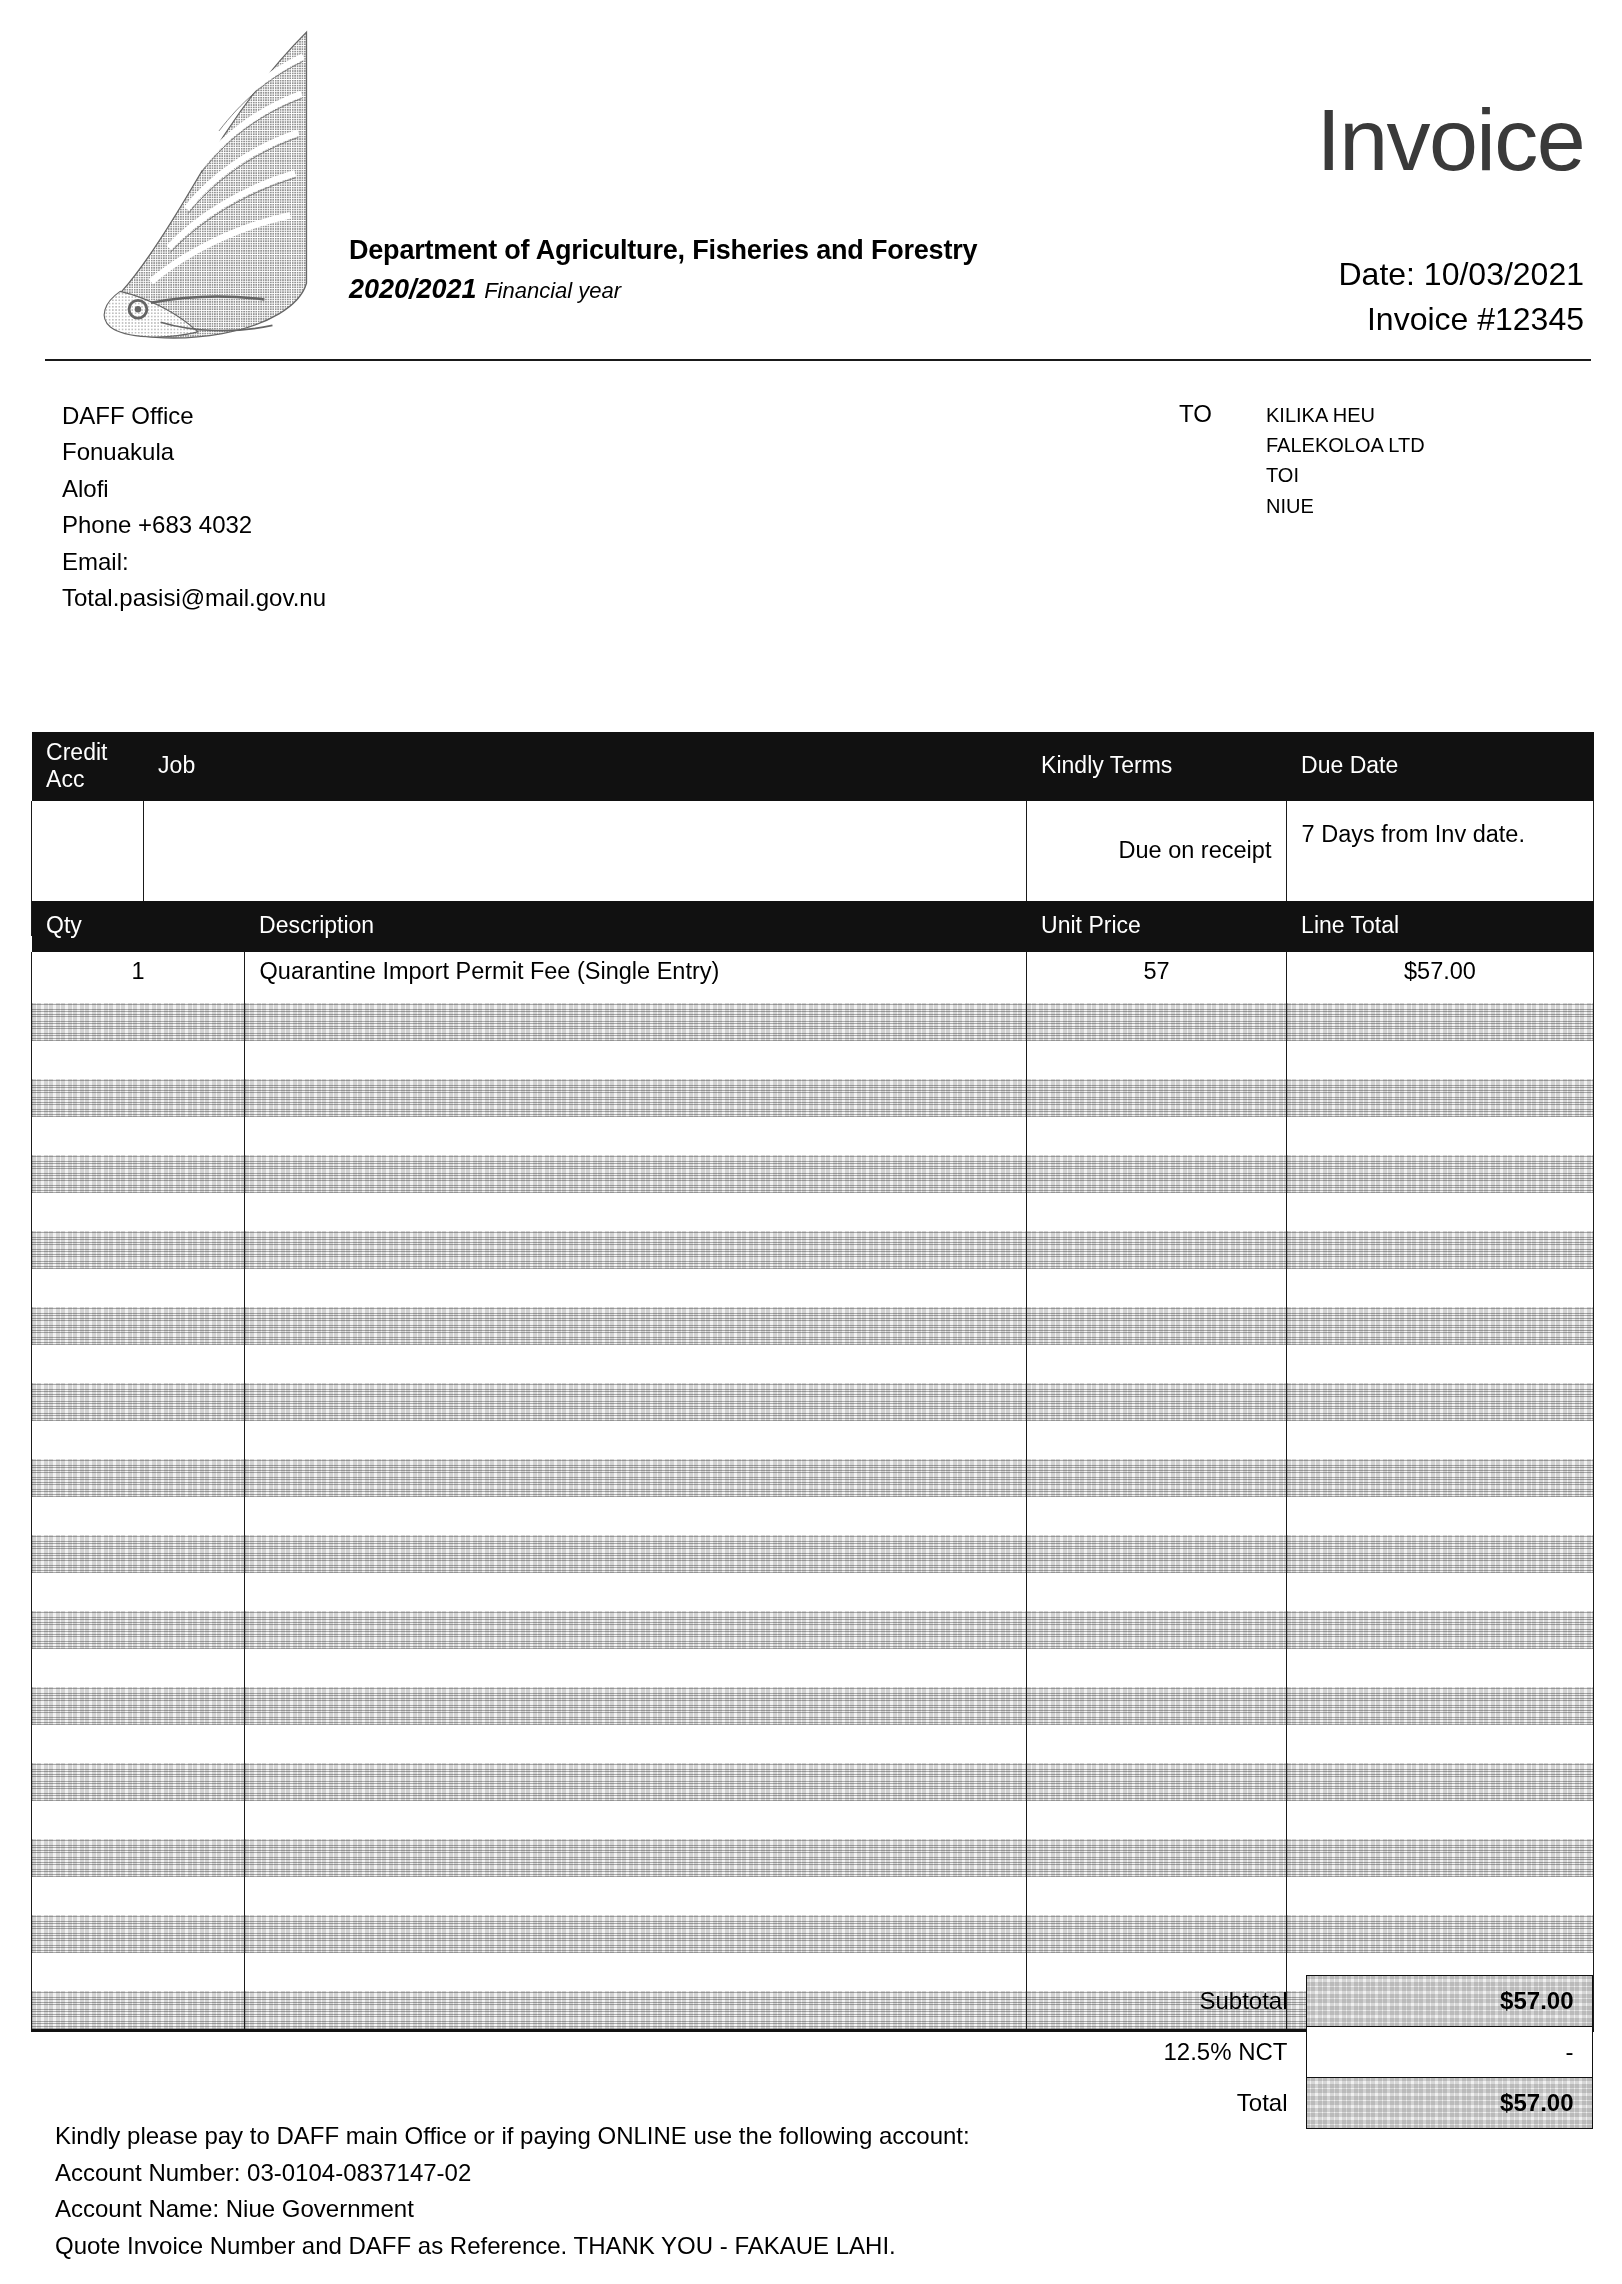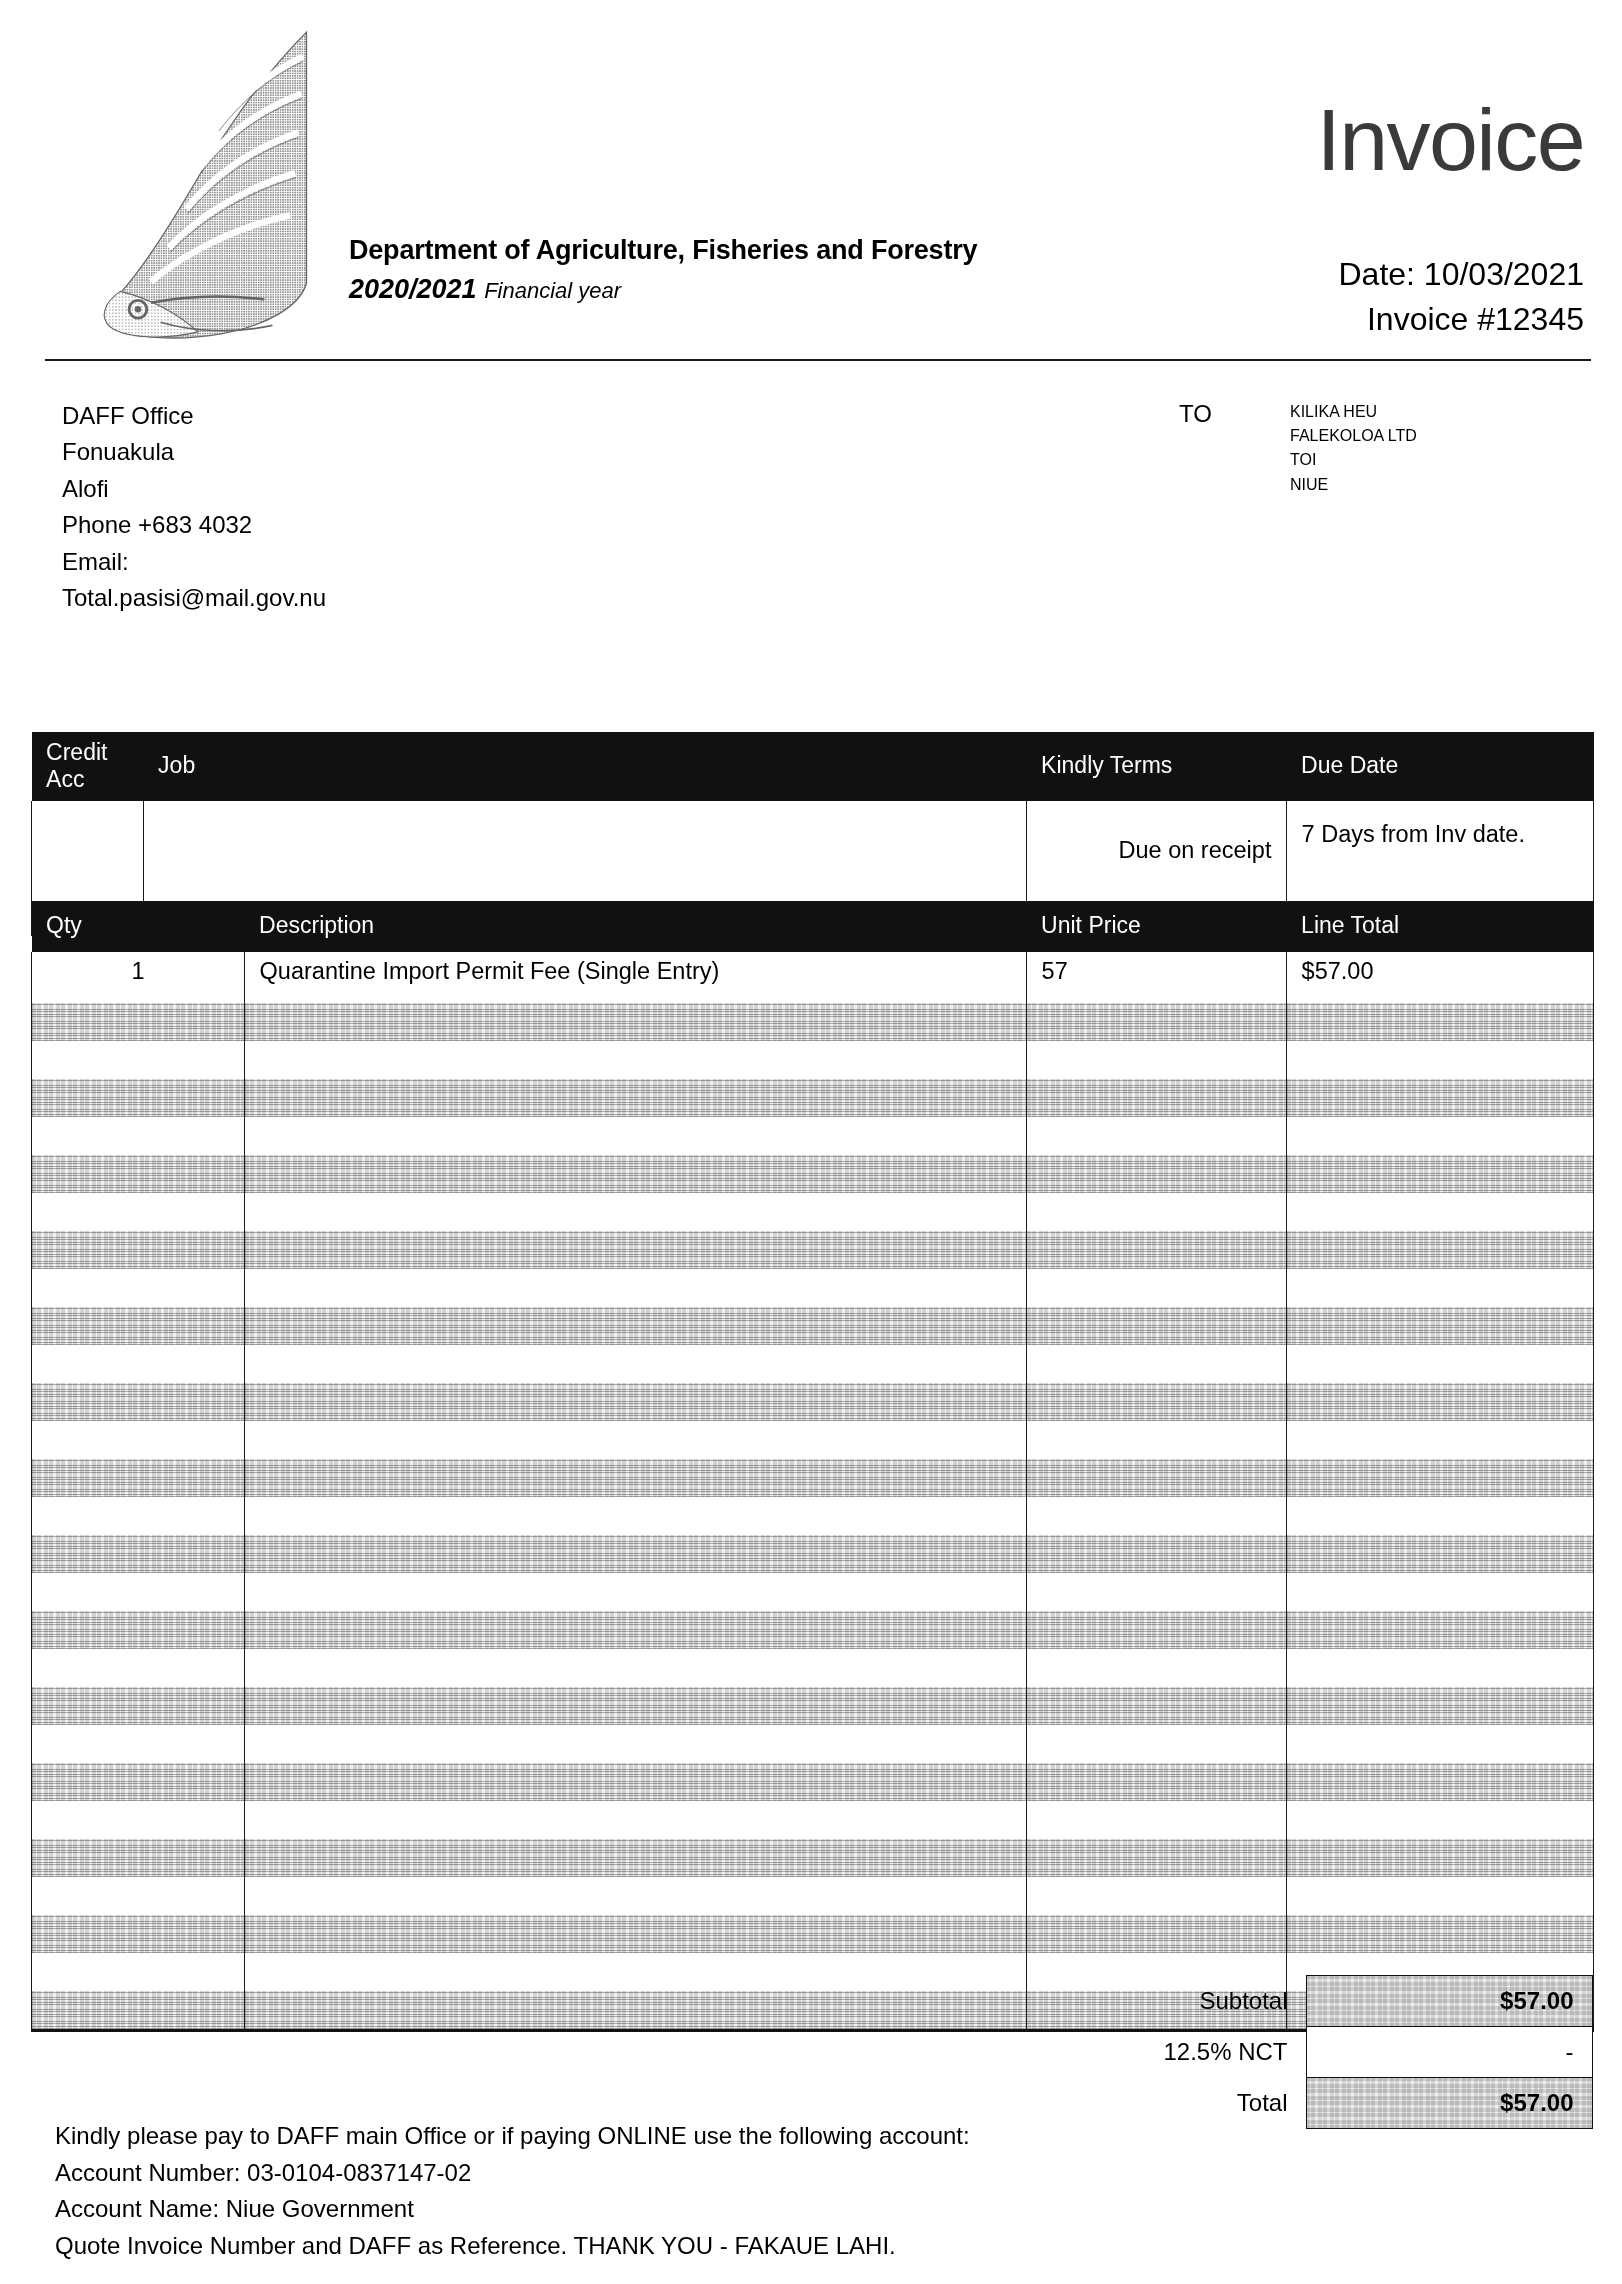--- a/index.html
+++ b/index.html
@@ -101,23 +101,22 @@
   #from-block div { white-space: nowrap; }
 
   #to-label {
     position: absolute;
     left: 1179px; top: 1.6px;
     font-size: 24px;
   }
   #to-block {
     position: absolute;
     left: 1266px; top: 1.6px;
-    font-size: 16px;
+    font-size: 20px;
     line-height: 1.52;
-    margin-left: 24px;
   }
   #to-block div { white-space: nowrap; }
 
   
   .tbl {
     position: absolute;
     border-collapse: collapse;
     table-layout: fixed;
     font-size: 23.5px;
   }
@@ -162,21 +161,21 @@
   }
   #items-table tr.filler td { padding: 0; height: 38px; }
   #items-table tr.shaded td {
     background-image:
       repeating-linear-gradient(0deg, rgba(0,0,0,0.30) 0px, rgba(0,0,0,0.30) 0.8px, rgba(0,0,0,0) 0.8px, rgba(0,0,0,0) 2.4px),
       repeating-linear-gradient(90deg, rgba(0,0,0,0.26) 0px, rgba(0,0,0,0.26) 0.8px, rgba(0,0,0,0) 0.8px, rgba(0,0,0,0) 2.4px);
     background-color: #f2f2f2;
   }
   #items-table tr.last td { border-bottom: 3.2px solid #111111; }
   .al-c { text-align: center; }
-  .al-r { text-align: left; }
+  .al-r { text-align: center; }
 
   
   #totals {
     position: absolute;
     left: 1079px; top: 1975px;
     width: 513px;
     border-collapse: collapse;
     table-layout: fixed;
     font-size: 24px;
   }

